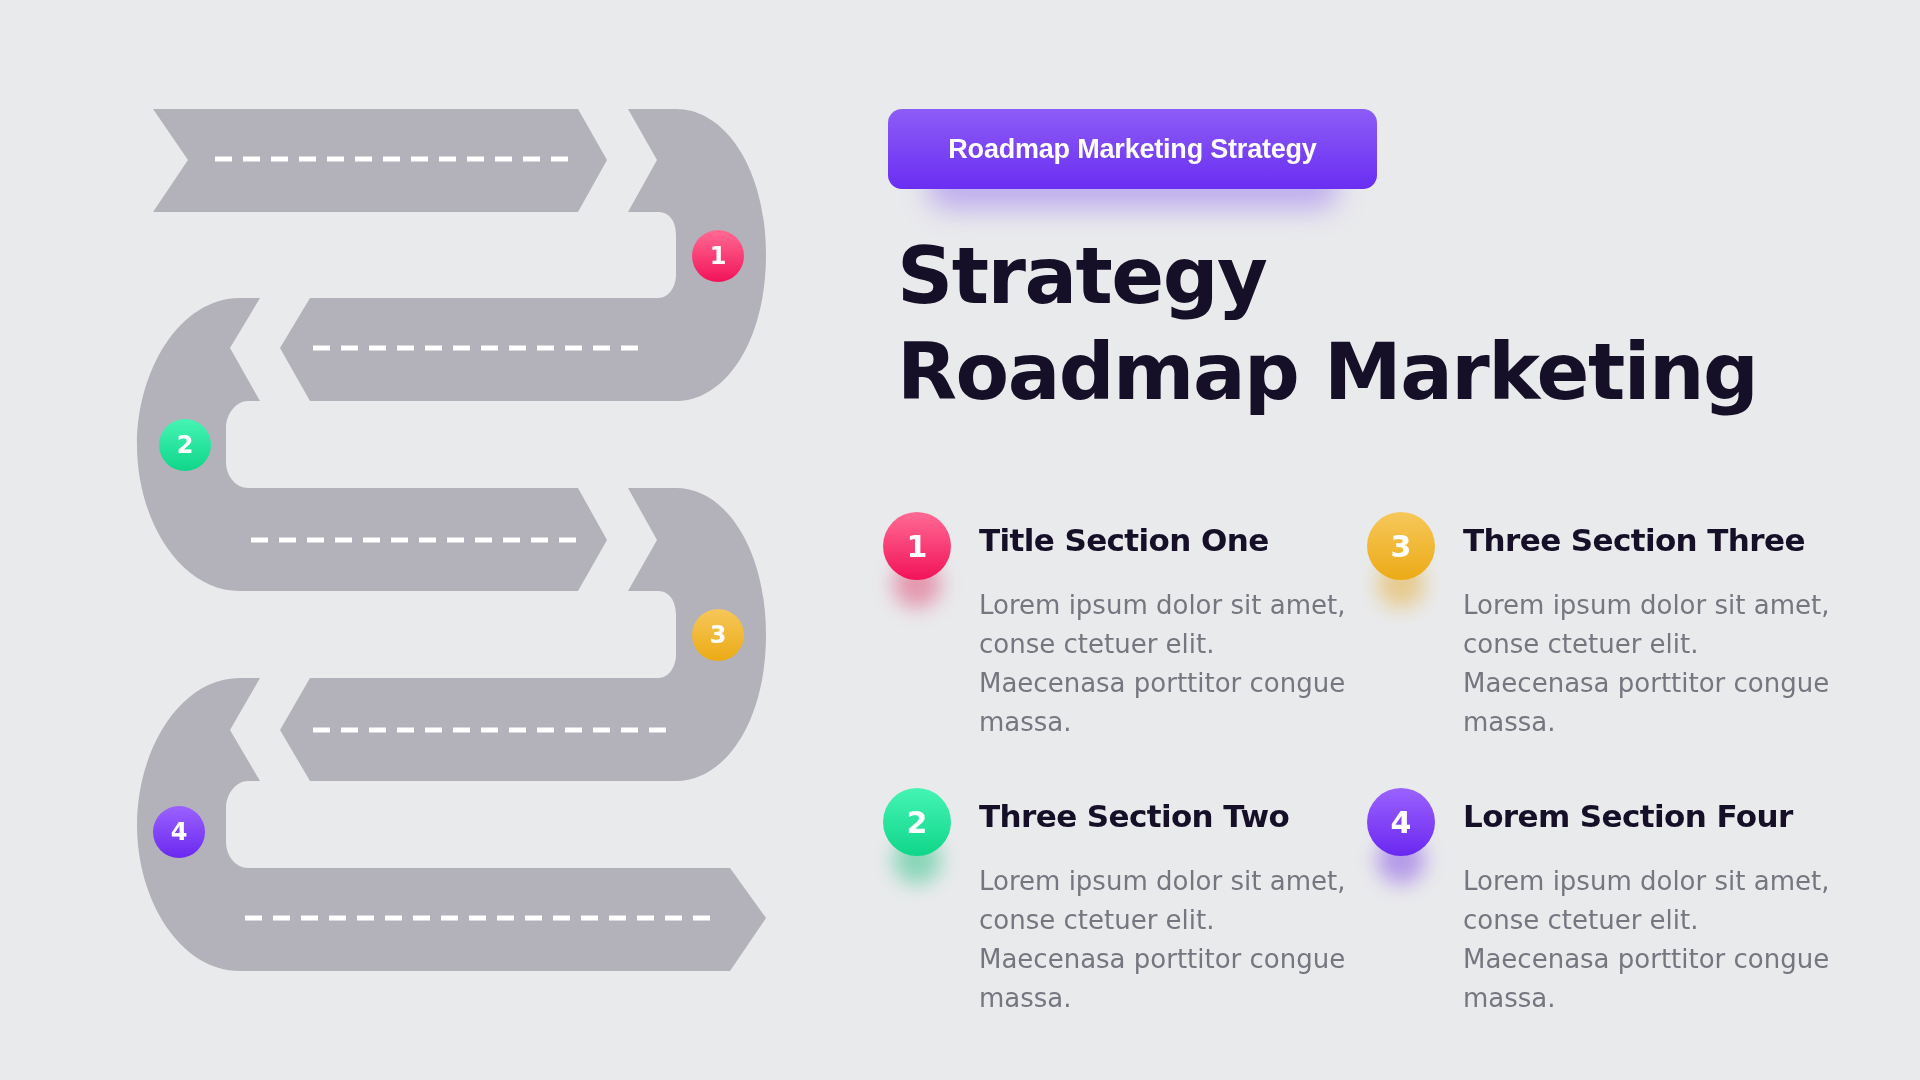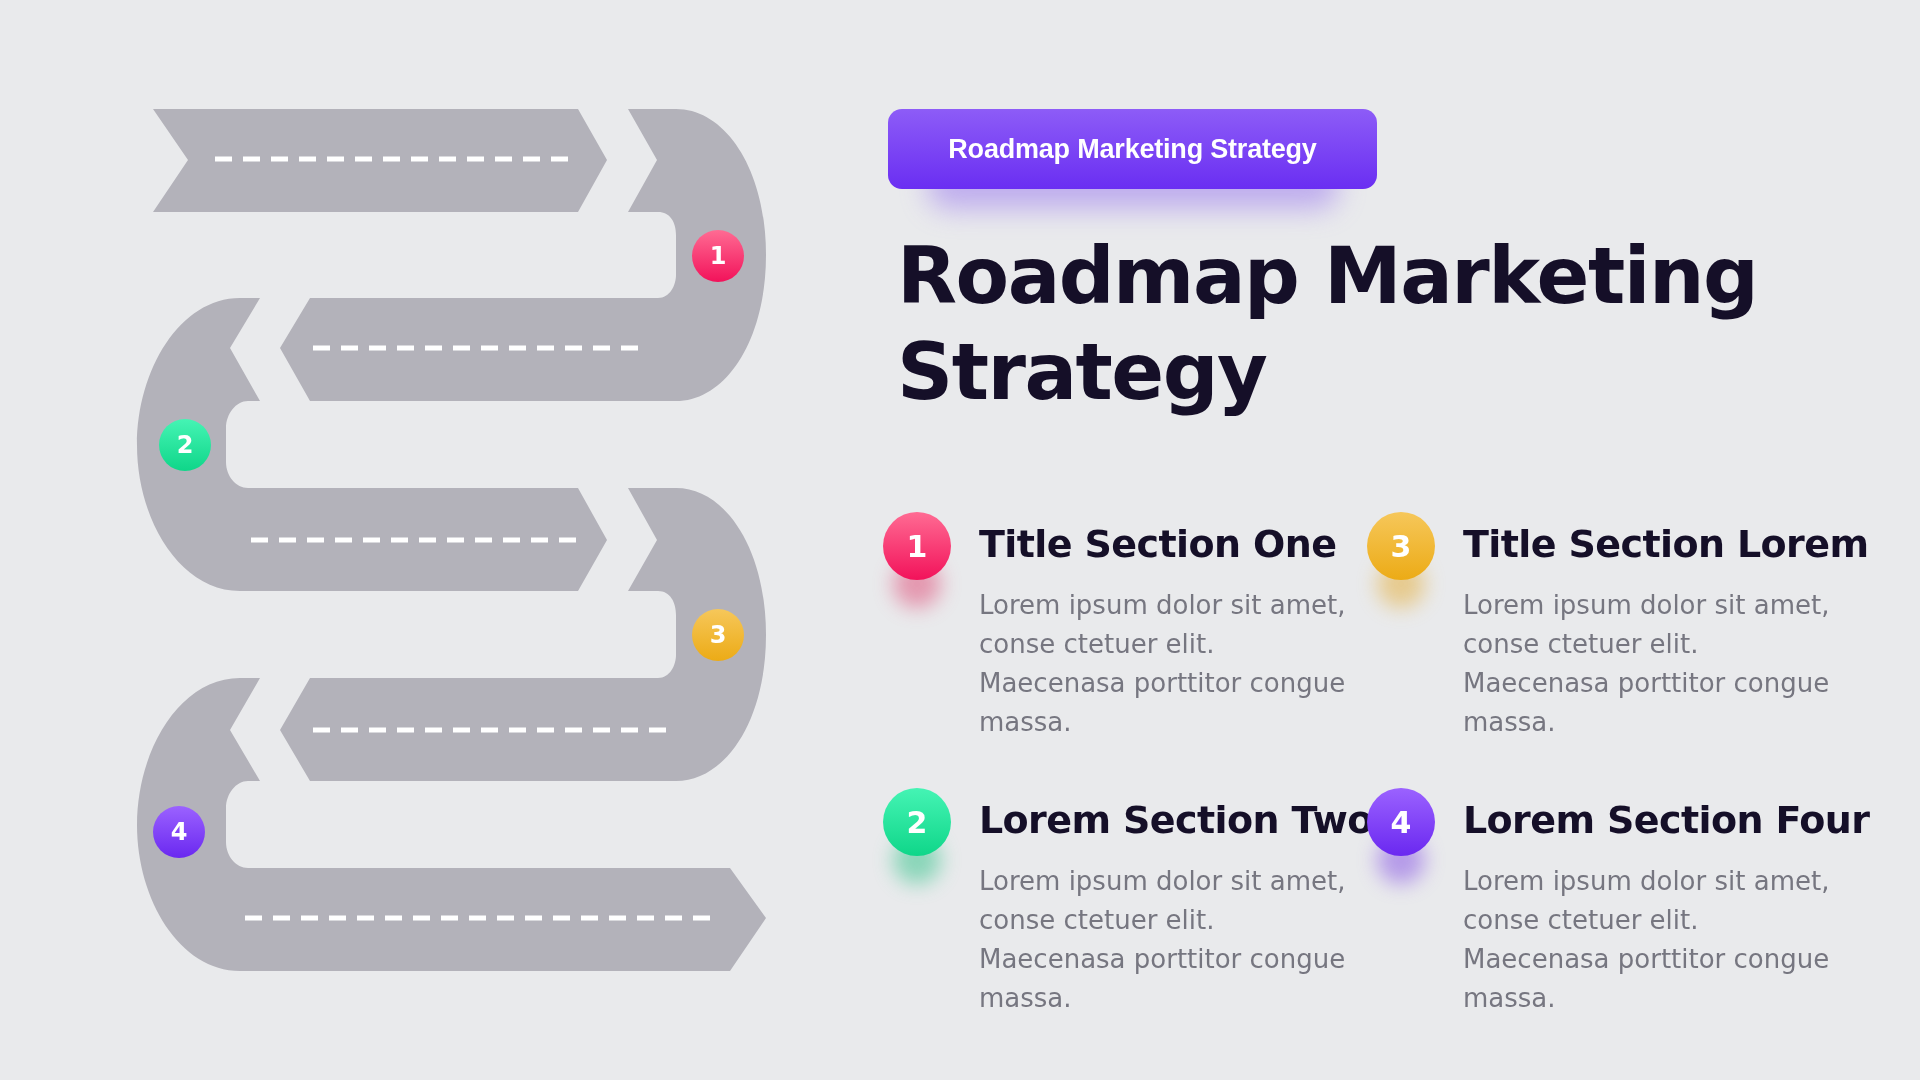--- a/index.html
+++ b/index.html
@@ -50,21 +50,21 @@
     color: #fff; font-weight: bold; font-size: 30px;
     display: flex; align-items: center; justify-content: center; font-family: "DejaVu Sans", sans-serif;
   }
   .section .badge .glow {
     position: absolute; left: 10px; top: 48px; width: 48px; height: 48px; border-radius: 50%;
     filter: blur(10px); opacity: .55; z-index: -1;
   }
   .section .badge span { position: relative; }
   .section .s-title {
     position: absolute; left: 96px; top: 10px; white-space: nowrap;
-    font-family: "DejaVu Sans", sans-serif; font-weight: bold; font-size: 38px; color: #150f28; letter-spacing: -0.6px;
+    font-family: "DejaVu Sans", sans-serif; font-weight: bold; font-size: 31px; color: #150f28; letter-spacing: -0.6px;
   }
   .section .s-body {
     position: absolute; left: 96px; top: 74px; width: 370px;
     font-family: "DejaVu Sans", sans-serif; font-size: 26px; line-height: 39px; color: #767680;
   }
 </style>
 </head>
 <body>
 
 <div class="road-wrap">
@@ -108,48 +108,48 @@
     <span>4</span>
   </div>
 </div>
 
 <div class="pill-wrap">
   <div class="pill-shadow"></div>
   <div class="pill">Roadmap Marketing Strategy</div>
 </div>
 
 <div class="main-title">
+  <div>Strategy</div>
   <div>Roadmap Marketing</div>
-  <div>Strategy</div>
 </div>
 
 <div class="section" style="left:883px; top:512px;">
   <div class="badge m-pink">
     <div class="glow glow-pink"></div>
     <span>1</span>
   </div>
   <div class="s-title">Title Section One</div>
   <div class="s-body">Lorem ipsum dolor sit amet, conse ctetuer elit. Maecenasa porttitor congue massa.</div>
 </div>
 
 <div class="section" style="left:883px; top:788px;">
   <div class="badge m-green">
     <div class="glow glow-green"></div>
     <span>2</span>
   </div>
-  <div class="s-title">Lorem Section Two</div>
+  <div class="s-title">Three Section Two</div>
   <div class="s-body">Lorem ipsum dolor sit amet, conse ctetuer elit. Maecenasa porttitor congue massa.</div>
 </div>
 
 <div class="section" style="left:1367px; top:512px;">
   <div class="badge m-yellow">
     <div class="glow glow-yellow"></div>
     <span>3</span>
   </div>
-  <div class="s-title">Title Section Lorem</div>
+  <div class="s-title">Three Section Three</div>
   <div class="s-body">Lorem ipsum dolor sit amet, conse ctetuer elit. Maecenasa porttitor congue massa.</div>
 </div>
 
 <div class="section" style="left:1367px; top:788px;">
   <div class="badge m-purple">
     <div class="glow glow-purple"></div>
     <span>4</span>
   </div>
   <div class="s-title">Lorem Section Four</div>
   <div class="s-body">Lorem ipsum dolor sit amet, conse ctetuer elit. Maecenasa porttitor congue massa.</div>

